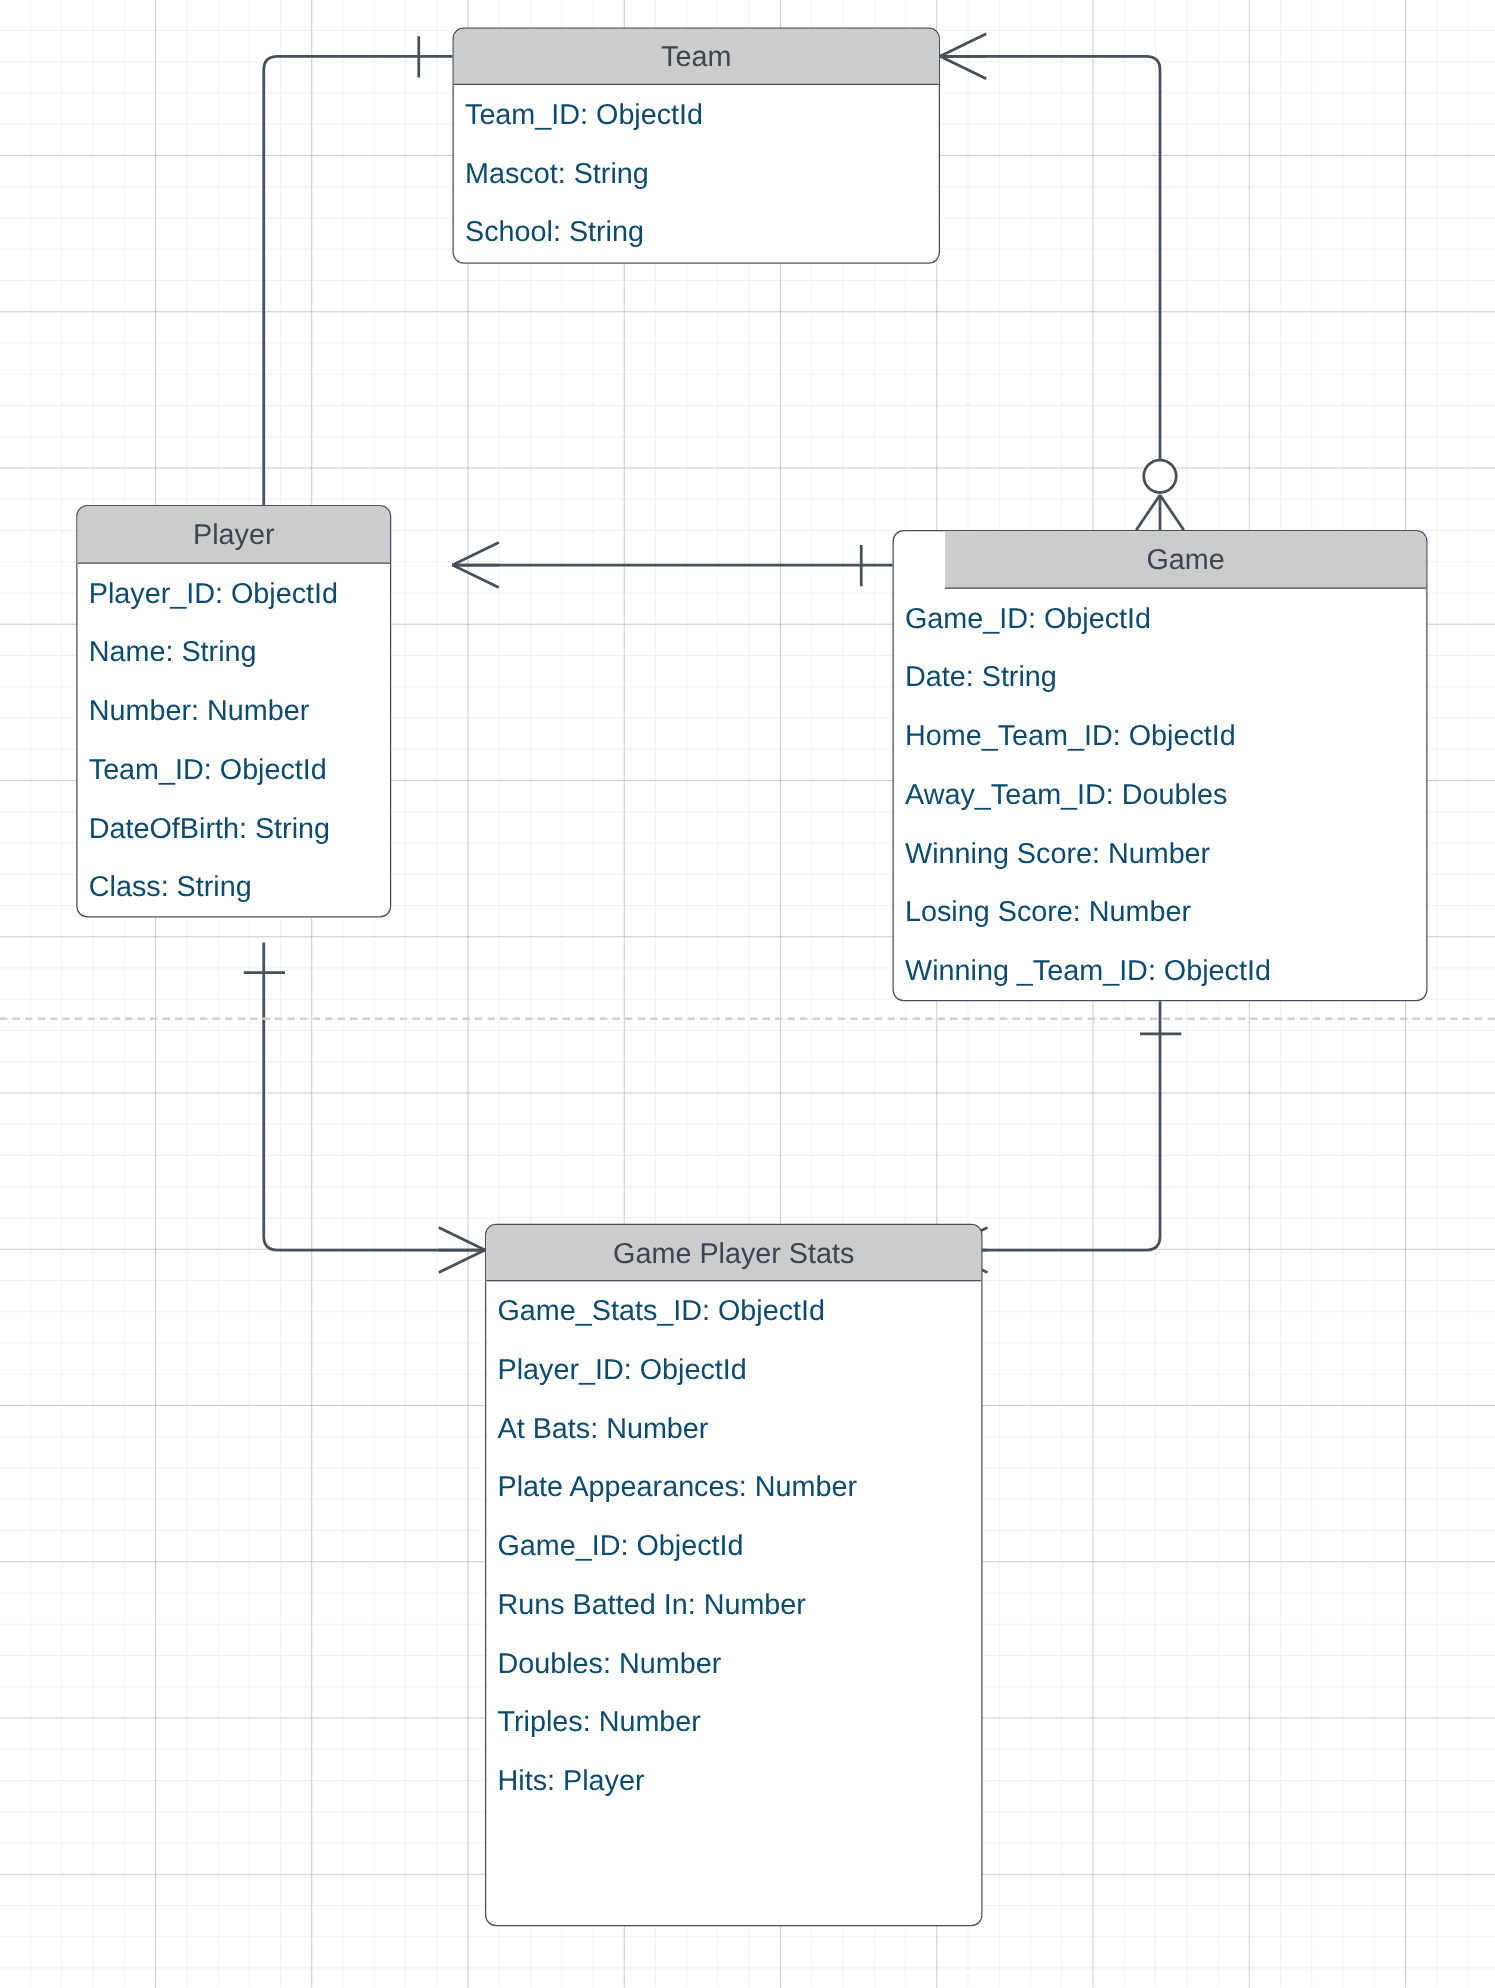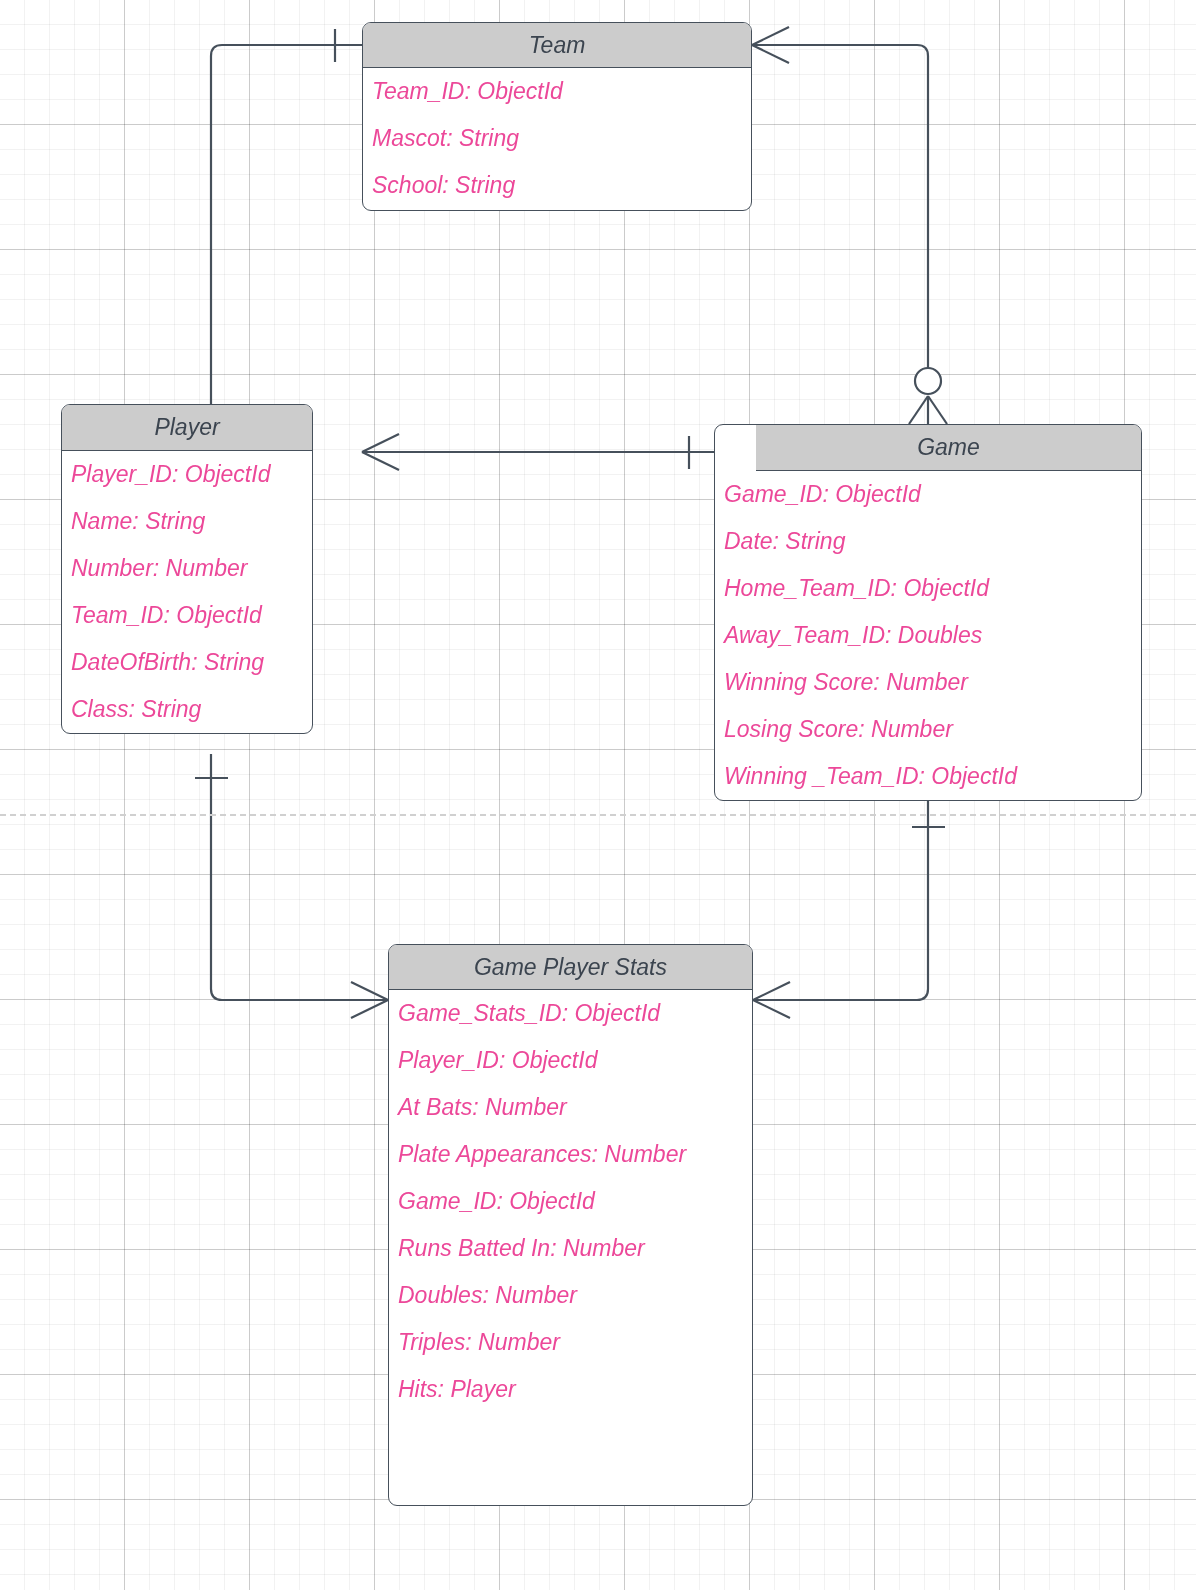--- a/index.html
+++ b/index.html
@@ -8,21 +8,21 @@
     background-color:#ffffff;
     background-image:
       linear-gradient(to right, rgba(0,0,0,0.16) 1px, transparent 1px),
       linear-gradient(to bottom, rgba(0,0,0,0.16) 1px, transparent 1px),
       linear-gradient(to right, rgba(0,0,0,0.05) 1px, transparent 1px),
       linear-gradient(to bottom, rgba(0,0,0,0.05) 1px, transparent 1px);
     background-size:125px 125px,125px 125px,25px 25px,25px 25px;
     background-position:-1px -1px,-1px -1px,-1px -1px,-1px -1px;
     font-family:"Liberation Sans", sans-serif;
   }
-  #canvas{position:absolute;inset:0;font-style:italic;}
+  #canvas{position:absolute;inset:0;}
   #edge-layer{position:absolute;left:0;top:0;width:1196px;height:1590px;pointer-events:none;}
 
   .entity{
     position:absolute;
     background:#ffffff;
     border:1.4px solid #46505b;
     border-radius:9px;
     box-sizing:border-box;
     overflow:hidden;
   }
@@ -31,21 +31,21 @@
     border-bottom:1.4px solid #46505b;
     color:#3b444f;
     text-align:center;
     font-size:23px;
     line-height:1;
     box-sizing:border-box;
     display:flex;align-items:center;justify-content:center;
   }
   .attr-list{list-style:none;margin:0;padding:0;}
   .attr{
-    color:#ec4899;
+    color:#0c4a6e;
     font-size:23px;
     line-height:1;
     padding-left:9px;
     white-space:nowrap;
     display:flex;align-items:center;
     box-sizing:border-box;
   }
 
   
   #entity-team{left:362px;top:22px;width:390px;height:189px;}
@@ -53,21 +53,21 @@
   #entity-team .attr{height:47px;}
 
   #entity-player{left:61px;top:404px;width:252px;height:330px;}
   #entity-player .entity-header{height:46px;}
   #entity-player .attr{height:47px;}
 
   #entity-game{left:714px;top:424px;width:428px;height:377px;}
   #entity-game .entity-header{height:46px;margin-left:41px;}
   #entity-game .attr{height:47px;}
 
-  #entity-game-player-stats{left:388px;top:944px;width:365px;height:562px;}
+  #entity-game-player-stats{left:388px;top:979px;width:398px;height:562px;}
   #entity-game-player-stats .entity-header{height:45px;}
   #entity-game-player-stats .attr{height:47px;text-align:center;}
 
   .page-break{
     position:absolute;left:0;top:814px;width:1196px;height:0;
     border-top:2px dashed #d0d0d0;
   }
 </style>
 </head>
 <body>

